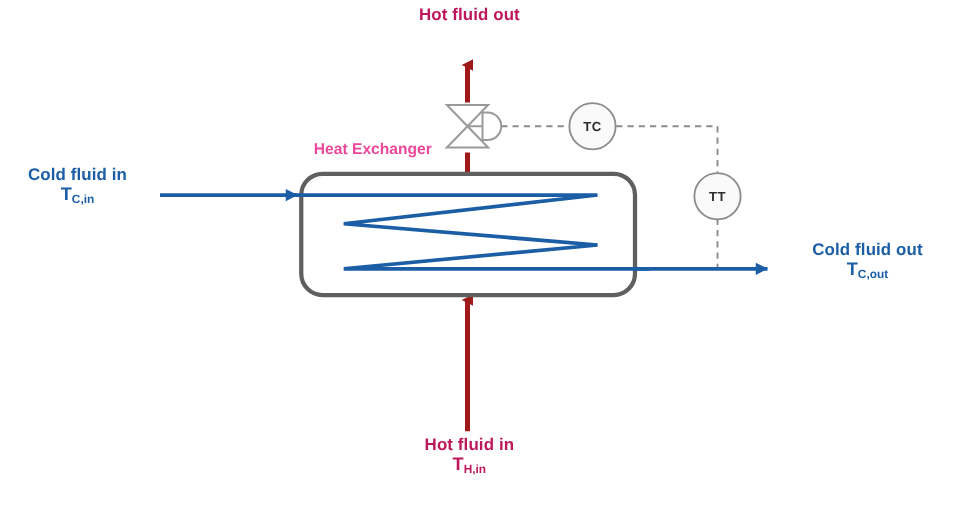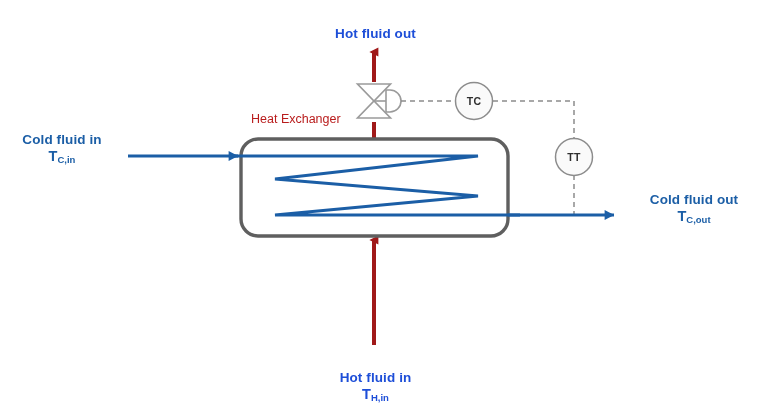--- a/index.html
+++ b/index.html
@@ -44,28 +44,28 @@
     margin-top: 1px;
   }
   .lbl .sym sub {
     font-size: 9.5px;
     font-weight: bold;
     vertical-align: baseline;
     position: relative;
     bottom: -2px;
     letter-spacing: 0px;
   }
-  .hot  { color: #1d4ed8; margin-top: 22px; }
+  .hot  { color: #be185d; }
   .cold { color: #1B5EA6; }
   .hx-title {
     position: absolute;
     font-family: "Liberation Sans", sans-serif;
-    font-weight: normal;
+    font-weight: bold;
     font-size: 12.5px;
-    color: #b91c1c;
+    color: #ec4899;
     white-space: nowrap;
     user-select: none;
   }
   .bubble-text {
     font-family: "Liberation Sans", sans-serif;
     font-weight: bold;
     font-size: 10.5px;
     fill: #2E2E2E;
     letter-spacing: 0.3px;
   }

